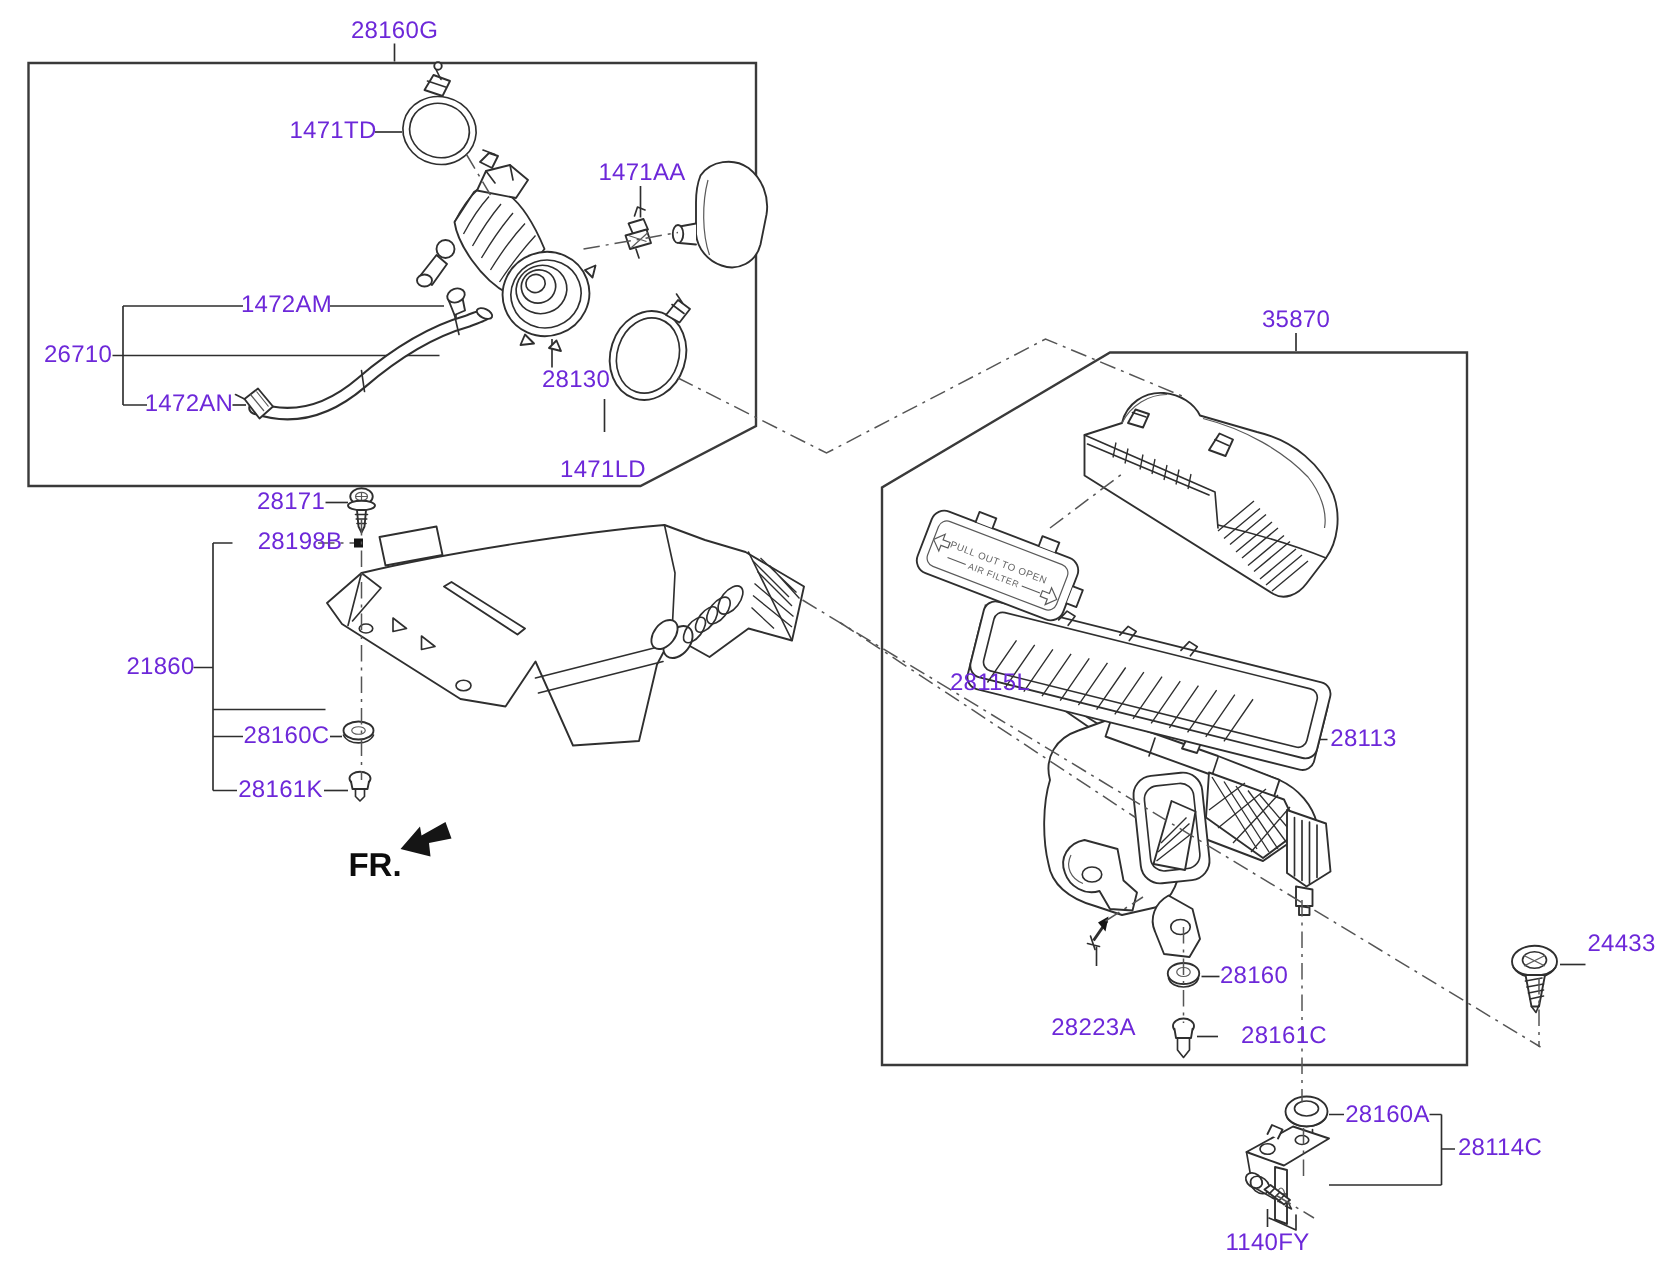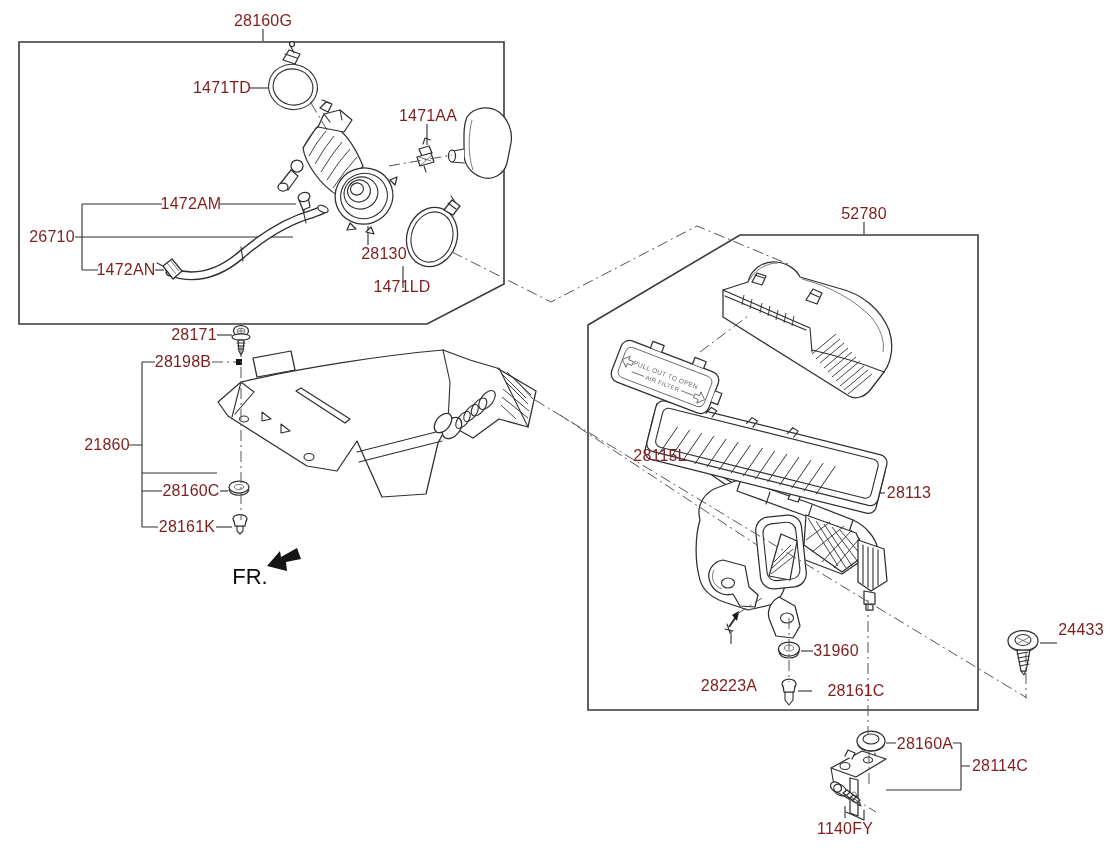--- a/index.html
+++ b/index.html
@@ -1,21 +1,21 @@
 <!DOCTYPE html>
 <html><head>
 <meta charset="utf-8">
 <style>
   html,body{margin:0;padding:0;background:#fff;}
   .stage{position:relative;width:1120px;height:848px;background:#fff;overflow:hidden;
          font-family:"Liberation Sans",sans-serif;}
   .stage svg{position:absolute;left:0;top:0;}
-  .callout{position:absolute;transform:translate(-50%,-50%);font-size:16px;color:#7f1d1d;
+  .callout{position:absolute;transform:translate(-50%,-50%);font-size:16px;color:#6d28d9;
            white-space:nowrap;letter-spacing:.2px;line-height:1;}
-  .fr{position:absolute;transform:translate(-50%,-50%);font-size:22px;font-weight:normal;
+  .fr{position:absolute;transform:translate(-50%,-50%);font-size:22px;font-weight:bold;
       color:#0c0c0c;white-space:nowrap;line-height:1;}
   
   .box{fill:none;stroke:#3a3a3a;stroke-width:1.6px;}
   .part{fill:#fff;stroke:#2f2f2f;stroke-width:1.25px;stroke-linejoin:round;stroke-linecap:round;}
   .ln{fill:none;stroke:#2f2f2f;stroke-width:1.1px;stroke-linejoin:round;stroke-linecap:round;}
   .thin{fill:none;stroke:#5a5a5a;stroke-width:.8px;}
   .lead{fill:none;stroke:#2e2e2e;stroke-width:1.1px;}
   .dd{fill:none;stroke:#555;stroke-width:1px;stroke-dasharray:11 4 2 4;}
   .fillk{fill:#151515;stroke:none;}
   .hatch{fill:none;stroke:#2f2f2f;stroke-width:.9px;}
@@ -297,31 +297,31 @@
   </g>
 </svg>
 
   <div class="callout" style="left:263px;top:21px">28160G</div>
   <div class="callout" style="left:222px;top:88px">1471TD</div>
   <div class="callout" style="left:428px;top:116px">1471AA</div>
   <div class="callout" style="left:191px;top:204px">1472AM</div>
   <div class="callout" style="left:52px;top:237px">26710</div>
   <div class="callout" style="left:126px;top:270px">1472AN</div>
   <div class="callout" style="left:384px;top:254px">28130</div>
-  <div class="callout" style="left:402px;top:287px">1471LD</div>
+  <div class="callout" style="left:402px;top:314px">1471LD</div>
   <div class="callout" style="left:194px;top:335px">28171</div>
-  <div class="callout" style="left:183px;top:362px">28198B</div>
+  <div class="callout" style="left:200px;top:362px">28198B</div>
   <div class="callout" style="left:107px;top:445px">21860</div>
   <div class="callout" style="left:191px;top:491px">28160C</div>
   <div class="callout" style="left:187px;top:527px">28161K</div>
   <div class="fr" style="left:250px;top:577px">FR.</div>
-  <div class="callout" style="left:864px;top:214px">52780</div>
+  <div class="callout" style="left:864px;top:214px">35870</div>
   <div class="callout" style="left:660px;top:456px">28115L</div>
   <div class="callout" style="left:909px;top:493px">28113</div>
   <div class="callout" style="left:729px;top:686px">28223A</div>
-  <div class="callout" style="left:836px;top:651px">31960</div>
+  <div class="callout" style="left:836px;top:651px">28160</div>
   <div class="callout" style="left:856px;top:691px">28161C</div>
   <div class="callout" style="left:1081px;top:630px">24433</div>
   <div class="callout" style="left:925px;top:744px">28160A</div>
   <div class="callout" style="left:1000px;top:766px">28114C</div>
   <div class="callout" style="left:845px;top:829px">1140FY</div>
 
 </div>
 
 </body></html>

